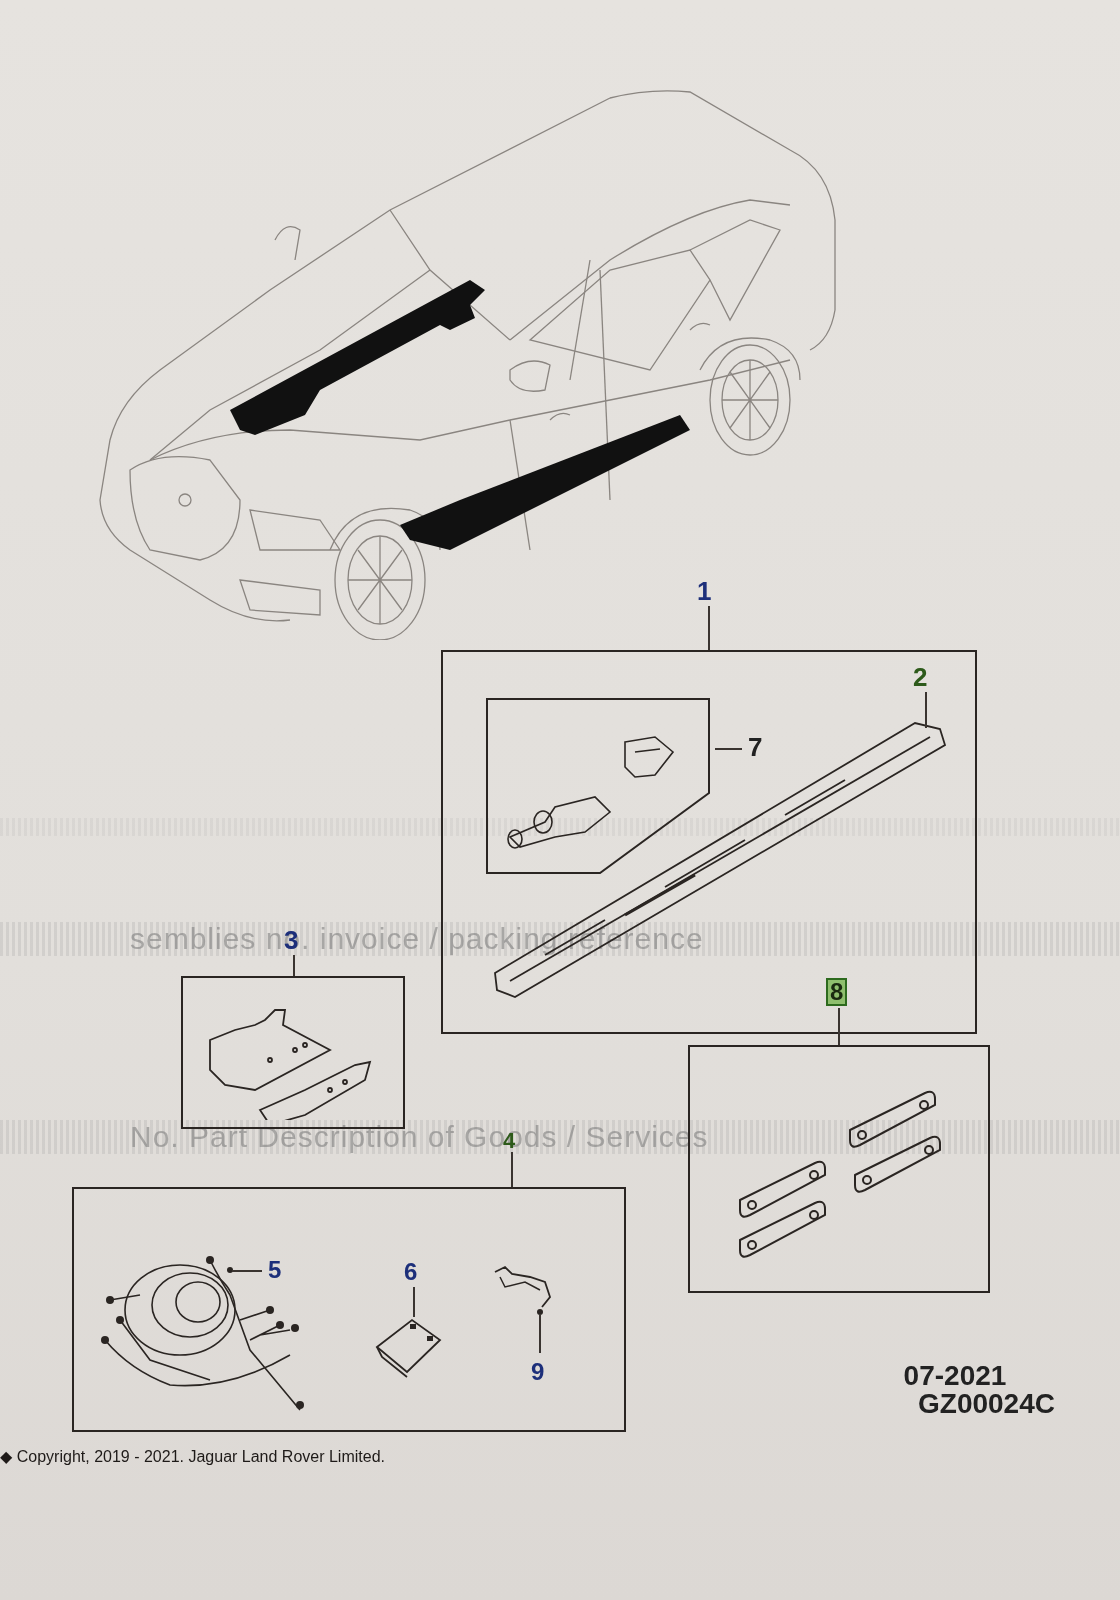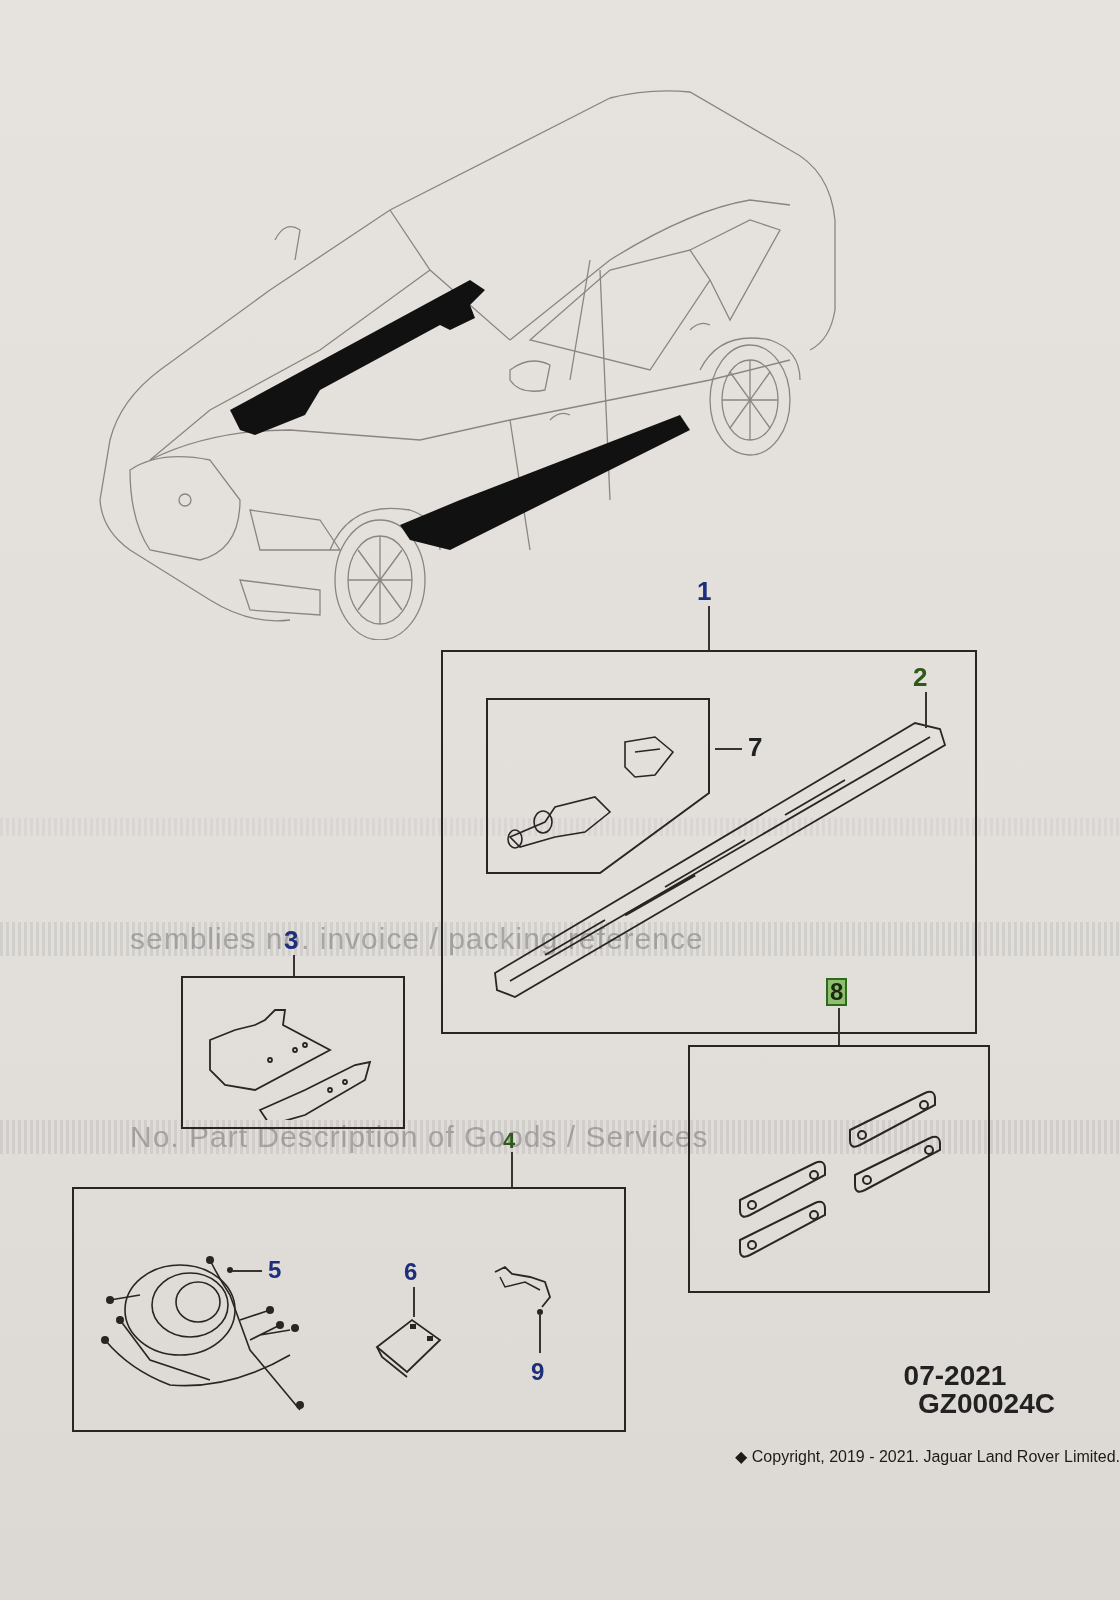--- a/index.html
+++ b/index.html
@@ -7,21 +7,21 @@
   .page{position:absolute;left:0;top:0;width:1120px;height:1600px;background:linear-gradient(180deg,#e6e3df 0%,#e2dfdb 60%,#dcd8d4 100%);}
   .box{position:absolute;border:2px solid #2a2522;box-sizing:border-box;}
   .leader{position:absolute;background:#3a3430;}
   .callout{position:absolute;font-weight:bold;font-size:26px;line-height:1;}
   .c-blue{color:#1d2f7a;}
   .c-green{color:#2d5a1a;}
   .c-dark{color:#222;}
   .c8{border:2px solid #2d6a1e;background:#8fbf6e;color:#1a2a10;padding:0 2px;font-size:24px;}
   .ghost{position:absolute;left:0;width:1120px;height:34px;background:repeating-linear-gradient(90deg,rgba(160,160,160,.25) 0 3px,rgba(255,255,255,0) 3px 6px);color:rgba(120,120,120,.55);font-size:30px;letter-spacing:1px;white-space:nowrap;overflow:hidden;}
   .ref{position:absolute;font-weight:bold;font-size:28px;color:#222;text-align:center;}
-  .copyright{position:absolute;top:1447px;left:0;width:1120px;text-align:right;font-size:16px;color:#1e1a18;}
+  .copyright{position:absolute;top:1447px;left:0;width:1120px;text-align:left;font-size:16px;color:#1e1a18;}
   svg{position:absolute;}
 </style>
 </head>
 <body>
 
 <div class="page">
 
   <div class="ghost" style="top:922px;"><span style="padding-left:130px;">semblies no.      invoice / packing reference</span></div>
   <div class="ghost" style="top:1120px;"><span style="padding-left:130px;">No. Part    Description of Goods / Services</span></div>
   <div class="ghost" style="top:818px;height:18px;opacity:.6;"></div>

